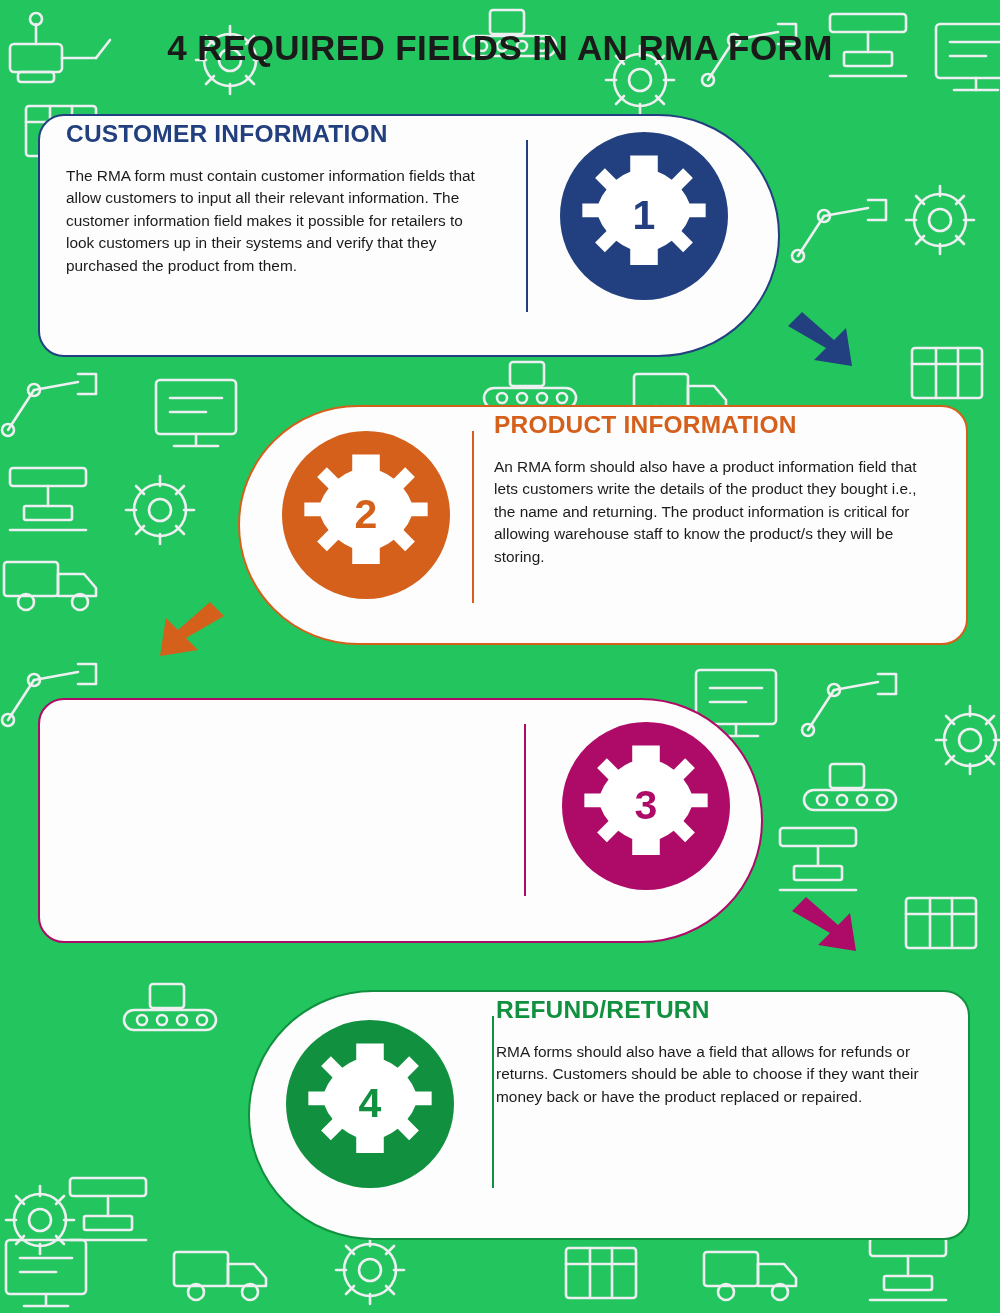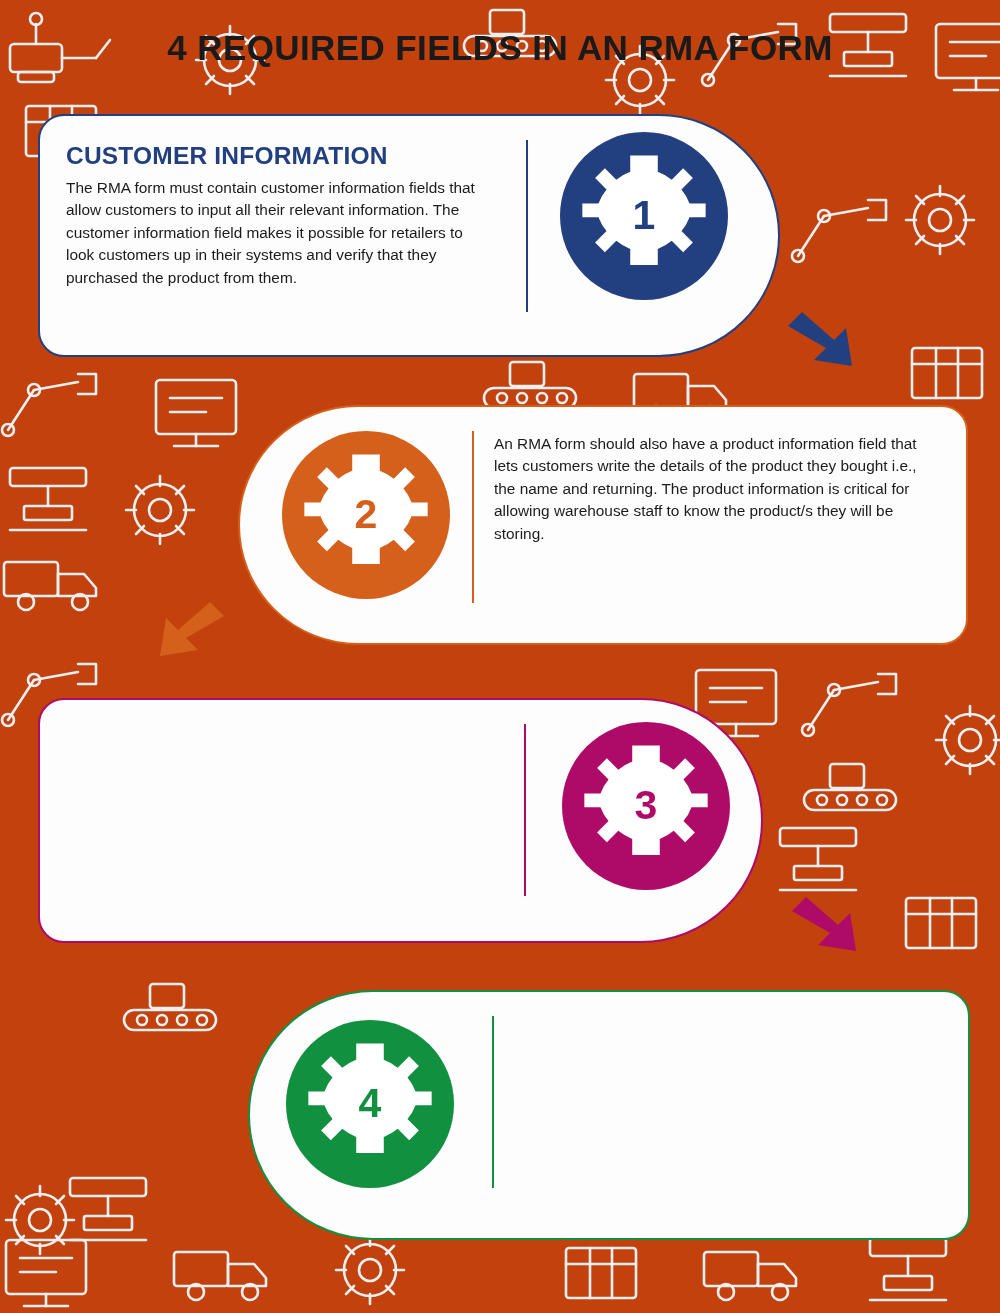--- a/index.html
+++ b/index.html
@@ -10,21 +10,21 @@
     height: 1313px;
     background: #ffffff;
     font-family: "Liberation Sans", sans-serif;
   }
 
   #page {
     position: relative;
     width: 1000px;
     height: 1313px;
     overflow: hidden;
-    background: #c2410c;
+    background: #22c55e;
   }
 
   
   #bg-watermark {
     position: absolute;
     inset: 0;
     z-index: 0;
     pointer-events: none;
     opacity: 1;
   }
@@ -83,37 +83,38 @@
   }
 
   .card-inner {
     position: relative;
     width: 100%;
     height: 100%;
   }
 
   .card-text {
     position: absolute;
-    top: 26px;
+    top: 4px;
   }
   .card-text.left  { left: 26px;  width: 420px; }
   .card-text.right { right: 30px; width: 442px; }
 
   .card-heading {
     font-size: 24.5px;
     font-weight: bold;
     letter-spacing: 0.2px;
     margin-bottom: 7px;
     font-family: "Liberation Sans", sans-serif;
   }
   .card-body {
     font-size: 15.4px;
     line-height: 1.455;
     color: #1b1b1b;
     font-family: "Liberation Sans", sans-serif;
+    margin-top: 17px;
   }
 
   
   .divider {
     position: absolute;
     width: 2px;
     top: 24px;
     height: 172px;
   }
   #card-1 .divider { left: 486px; }
@@ -338,20 +339,21 @@
             a28 28 0 0 1 4.8-8.3
             l-6.8-6.8 5.8-5.8 6.8 6.8
             a28 28 0 0 1 8.3-4.8
             l0-9.6 z"></path>
           <circle cx="50" cy="50" r="21" fill="#ffffff"></circle>
         </svg>
         <div class="gear-number" style="color:#d4601b">2</div>
       </div>
       <div class="divider" style="background:#d4601b"></div>
       <div class="card-text right">
+        <div class="card-heading" style="color:#d4601b">PRODUCT INFORMATION</div>
         <div class="card-body">An RMA form should also have a product information field that lets customers write the details of the product they bought i.e., the name and returning. The product information is critical for allowing warehouse staff to know the product/s they will be storing.</div>
       </div>
     </div>
   </div>
 
   <div class="arrow" id="arrow-2">
     <svg viewBox="0 0 74 62" xmlns="http://www.w3.org/2000/svg">
       <path fill="#d4601b" d="M2 18 L16 4 L48 32 L60 20 L66 58 L28 52 L40 40 Z"></path>
     </svg>
   </div>
@@ -418,16 +420,20 @@
             l-9.6 0 0-8.2 9.6 0
             a28 28 0 0 1 4.8-8.3
             l-6.8-6.8 5.8-5.8 6.8 6.8
             a28 28 0 0 1 8.3-4.8
             l0-9.6 z"></path>
           <circle cx="50" cy="50" r="21" fill="#ffffff"></circle>
         </svg>
         <div class="gear-number" style="color:#11903f">4</div>
       </div>
       <div class="divider" style="background:#11903f"></div>
+      <div class="card-text right">
+        <div class="card-heading" style="color:#11903f">REFUND/RETURN</div>
+        <div class="card-body">RMA forms should also have a field that allows for refunds or returns. Customers should be able to choose if they want their money back or have the product replaced or repaired.</div>
+      </div>
     </div>
   </div>
 
 </div>
 
 </body></html>

